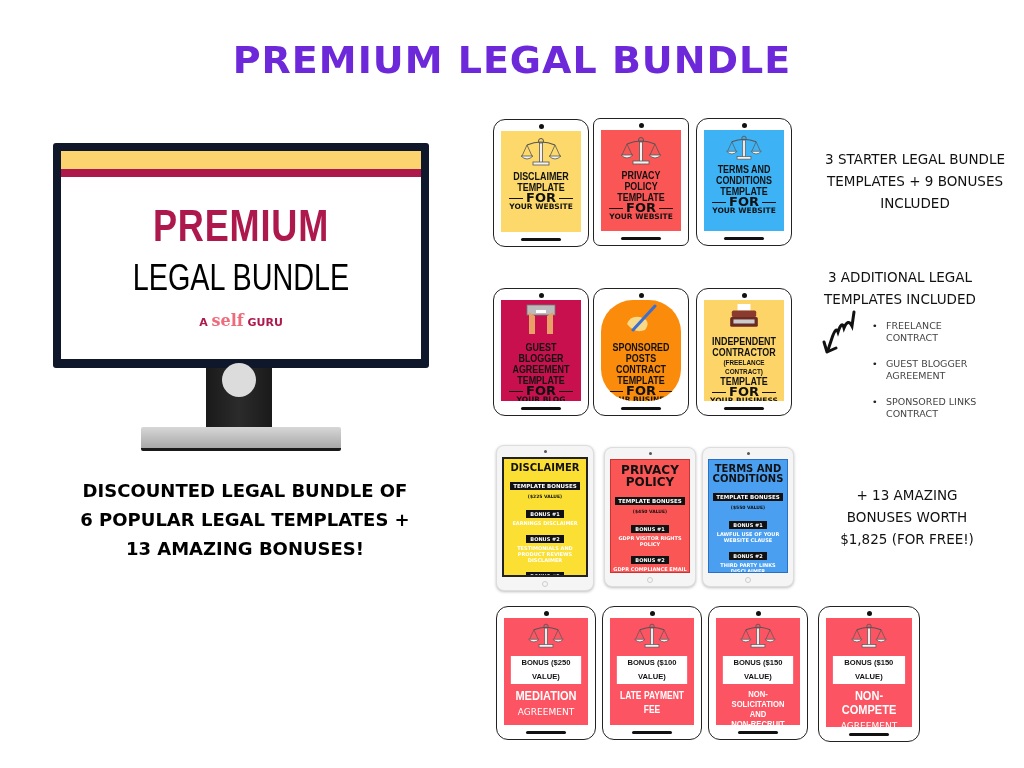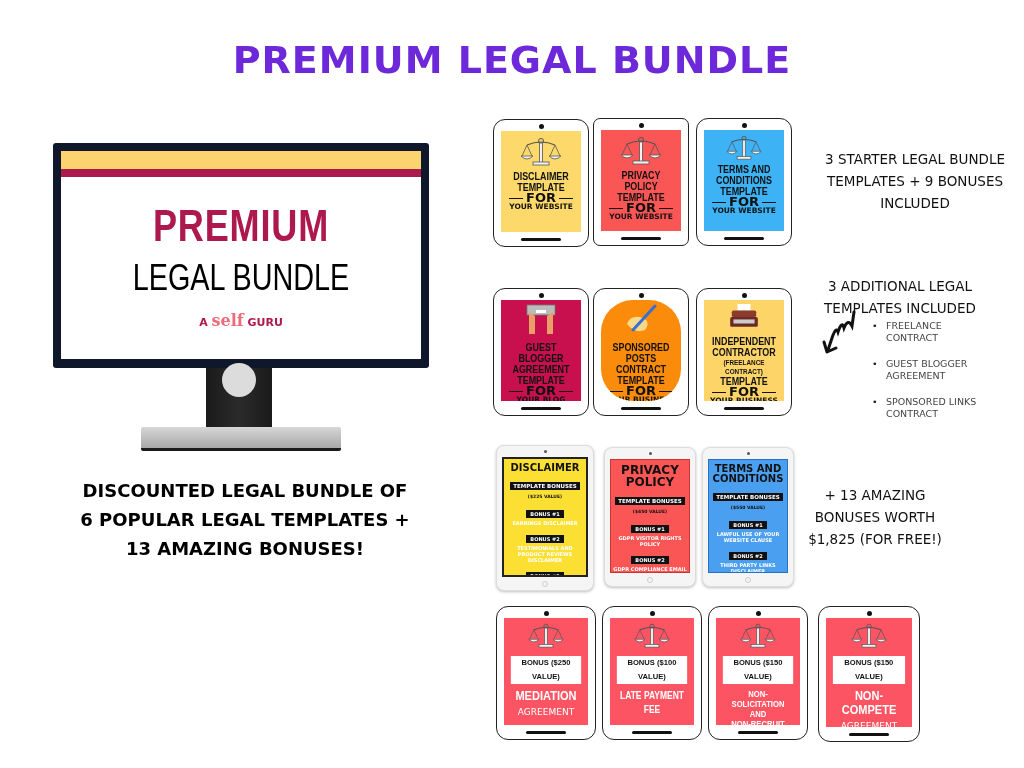--- a/index.html
+++ b/index.html
@@ -198,21 +198,21 @@
     <div class="tpl-name">INDEPENDENT</div>
     <div class="tpl-name">CONTRACTOR</div>
     <div class="tpl-name" style="font-size:7.5px;line-height:9px;">(FREELANCE CONTRACT)</div>
     <div class="tpl-name">TEMPLATE</div>
     <div class="tpl-for"><span></span><b>FOR</b><span></span></div>
     <div class="tpl-sub">YOUR BUSINESS</div>
   </div>
   <div class="bar"></div>
 </div>
 
-<div class="abs side-text" style="left:800px;top:266px;width:200px;margin-top:9px;">
+<div class="abs side-text" style="left:800px;top:266px;width:200px;">
   <div>3 ADDITIONAL LEGAL</div>
   <div>TEMPLATES INCLUDED</div>
 </div>
 
 <svg class="abs" style="left:822px;top:310px;width:36px;height:48px;" viewBox="0 0 36 48">
   <path d="M32 2 L30 16 Q26 8 22 18 Q20 10 16 22 Q14 16 10 28 L6 40" fill="none" stroke="#111" stroke-width="3" stroke-linecap="round"></path>
   <path d="M2 32 L5 42 L14 38" fill="none" stroke="#111" stroke-width="3" stroke-linecap="round" stroke-linejoin="round"></path>
 </svg>
 
 <ul class="abs bullets" style="left:872px;top:320px;width:140px;">
@@ -276,21 +276,21 @@
     <div class="tb-item">LAWFUL USE OF YOUR WEBSITE CLAUSE</div>
     <div class="tb-bonus">BONUS #2</div>
     <div class="tb-item">THIRD PARTY LINKS DISCLAIMER</div>
     
     
     
   </div>
   <div class="home"></div>
 </div>
 
-<div class="abs side-text" style="left:790px;top:484px;width:170px;">
+<div class="abs side-text" style="left:822px;top:484px;width:170px;">
   <div>+ 13 AMAZING</div>
   <div>BONUSES WORTH</div>
   <div>$1,825 (FOR FREE!)</div>
 </div>
 
 <div class="phone" style="left:496px;top:606px;width:100px;height:134px;">
   <div class="cam"></div>
   <div class="scr" style="background:#fc5462;">
     <svg class="scale" viewBox="0 0 40 30" style="height:26px;">
         <use href="#scales"></use>

